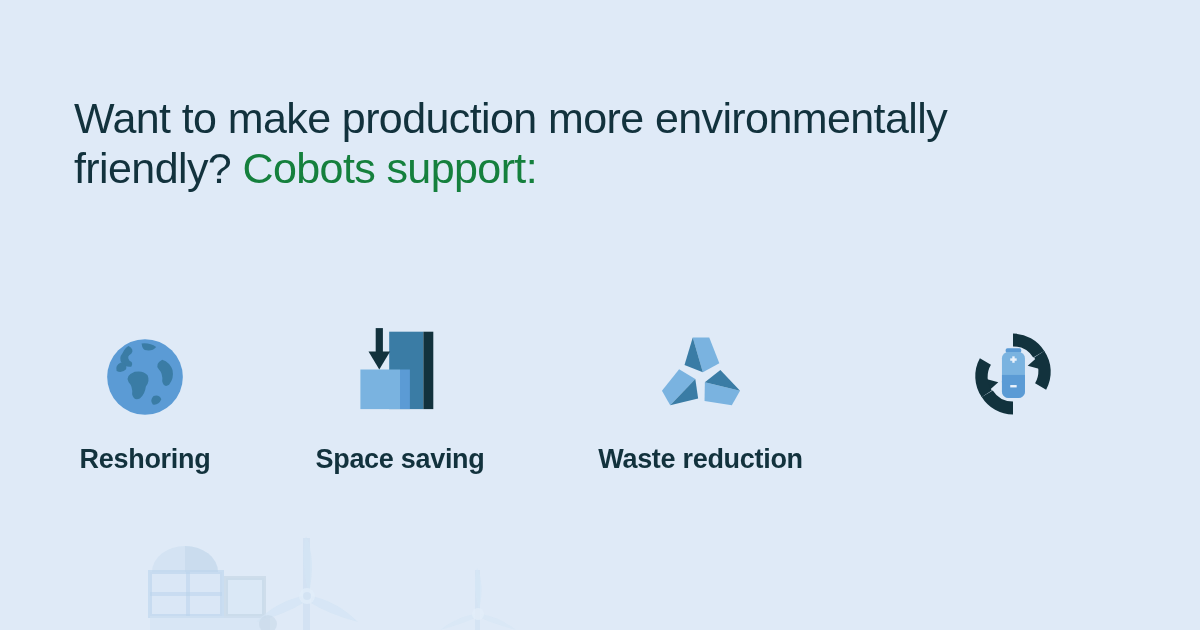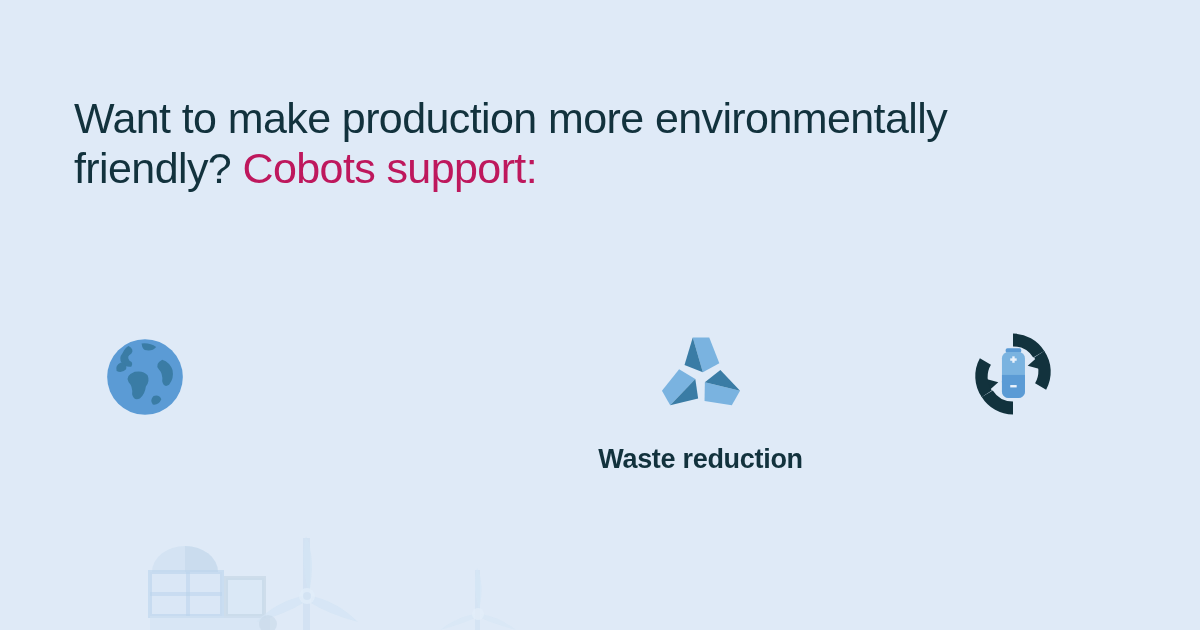--- a/index.html
+++ b/index.html
@@ -10,21 +10,21 @@
     overflow:hidden;position:relative;
   }
   .stage{position:absolute;inset:0;}
 
   
   .headline{
     position:absolute;left:74px;top:94px;width:1010px;
     font-size:43px;line-height:1.16;font-weight:400;
     letter-spacing:-0.6px;color:#12323d;
   }
-  .headline .accent{color:#be185d;}
+  .headline .accent{color:#15803d;}
 
   
   .features{
     position:absolute;left:0;top:312px;width:1200px;height:210px;
   }
   .feature{position:absolute;top:0;text-align:center;}
   .f0{left:45px;width:200px;}
   .f1{left:300px;width:200px;}
   .f2{left:588px;width:225px;}
   .f3{left:888px;width:250px;}
@@ -61,22 +61,39 @@
           <g fill="#3a7ca5">
             <path d="M31 14 q7 4 3 9 q-6 3 -2 8 q5 2 2 7 q-7 1 -11 -4 q-4 -6 1 -12 q3 -6 7 -8z"></path>
             <path d="M46 11 q10 -1 17 4 q-4 5 -11 4 q-5 0 -6 -8z"></path>
             <path d="M22 33 q8 2 6 8 q-5 5 -11 2 q-2 -7 5 -10z"></path>
             <path d="M38 44 q10 -2 15 4 q3 7 -2 13 q-1 9 -7 14 q-7 3 -9 -5 q1 -9 -4 -14 q-5 -7 7 -12z"></path>
             <path d="M70 30 q9 3 12 12 q2 10 -4 17 q-6 4 -8 -4 q1 -9 -4 -14 q-5 -6 4 -11z"></path>
             <path d="M60 72 q7 -2 9 4 q-3 7 -10 6 q-4 -5 1 -10z"></path>
           </g>
         </svg>
       </div>
+      <div class="f-label">Reshoring</div>
     </div>
 
+    <div class="feature f1">
+      <div class="icon-wrap">
+        <svg width="90" height="92" viewBox="0 0 100 102">
+
+          <rect x="38" y="4" width="38" height="86" fill="#3a7ca5"></rect>
+          <rect x="76" y="4" width="11" height="86" fill="#12323d"></rect>
+
+          <rect x="6" y="46" width="44" height="44" fill="#7ab3e0"></rect>
+          <rect x="50" y="46" width="11" height="44" fill="#5b9bd5"></rect>
+
+          <rect x="23" y="0" width="8" height="30" fill="#12323d"></rect>
+          <path d="M15 26 L39 26 L27 46 Z" fill="#12323d"></path>
+        </svg>
+      </div>
+      <div class="f-label">Space saving</div>
+    </div>
 
     <div class="feature f2">
       <div class="icon-wrap">
         <svg width="92" height="88" viewBox="0 0 100 96">
           <g transform="translate(50,50)">
 
             <g>
               <path d="M-9 -44 L9 -44 L20 -16 L2 -6 Z" fill="#7ab3e0"></path>
               <path d="M-9 -44 L2 -6 L-18 -14 Z" fill="#3a7ca5"></path>
             </g>

